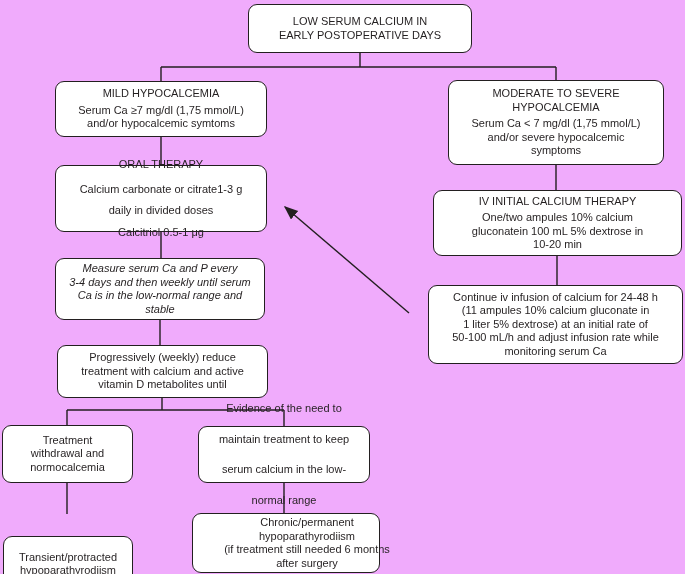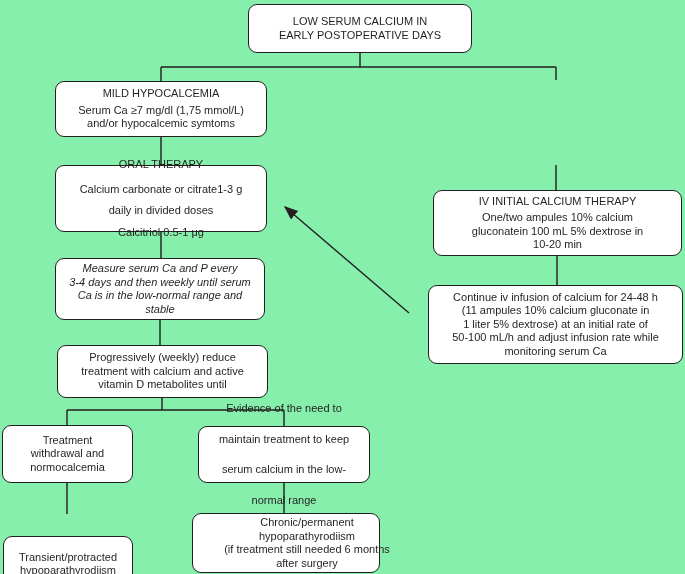--- a/index.html
+++ b/index.html
@@ -1,19 +1,19 @@
 <!DOCTYPE html>
 <html><head>
 <meta charset="utf-8">
 <style>
   html,body { margin:0; padding:0; background:#ffffff; }
   .canvas {
     position:relative;
     width:685px; height:574px;
-    background:#86efac;
+    background:#f0abfc;
     font-family:"Liberation Sans","DejaVu Sans",sans-serif;
     color:#231f20;
     overflow:hidden;
   }
   svg.connectors { position:absolute; left:0; top:0; width:685px; height:574px; }
   .node {
     position:absolute;
     box-sizing:border-box;
     background:#ffffff;
     border:1.5px solid #231f20;
@@ -50,20 +50,27 @@
     <div class="line">LOW SERUM CALCIUM IN</div>
     <div class="line">EARLY POSTOPERATIVE DAYS</div>
   </div>
 
   <div class="node" style="left:55px; top:81px; width:212px; height:56px;align-items:center;">
     <div class="line hdr">MILD HYPOCALCEMIA</div>
     <div class="line">Serum Ca ≥7 mg/dl (1,75 mmol/L)</div>
     <div class="line">and/or hypocalcemic symtoms</div>
   </div>
 
+  <div class="node" style="left:448px; top:80px; width:216px; height:85px;">
+    <div class="line">MODERATE TO SEVERE</div>
+    <div class="line hdr">HYPOCALCEMIA</div>
+    <div class="line">Serum Ca &lt; 7 mg/dl (1,75 mmol/L)</div>
+    <div class="line">and/or severe hypocalcemic</div>
+    <div class="line">symptoms</div>
+  </div>
 
   <div class="node" style="left:55px; top:165px; width:212px; height:67px;gap:8px;">
     <div class="line hdr">ORAL THERAPY</div>
     <div class="line">Calcium carbonate or citrate1-3 g</div>
     <div class="line">daily in divided doses</div>
     <div class="line">Calcitriol 0.5-1 μg</div>
   </div>
 
   <div class="node" style="left:433px; top:190px; width:249px; height:66px;">
     <div class="line hdr">IV INITIAL CALCIUM THERAPY</div>

